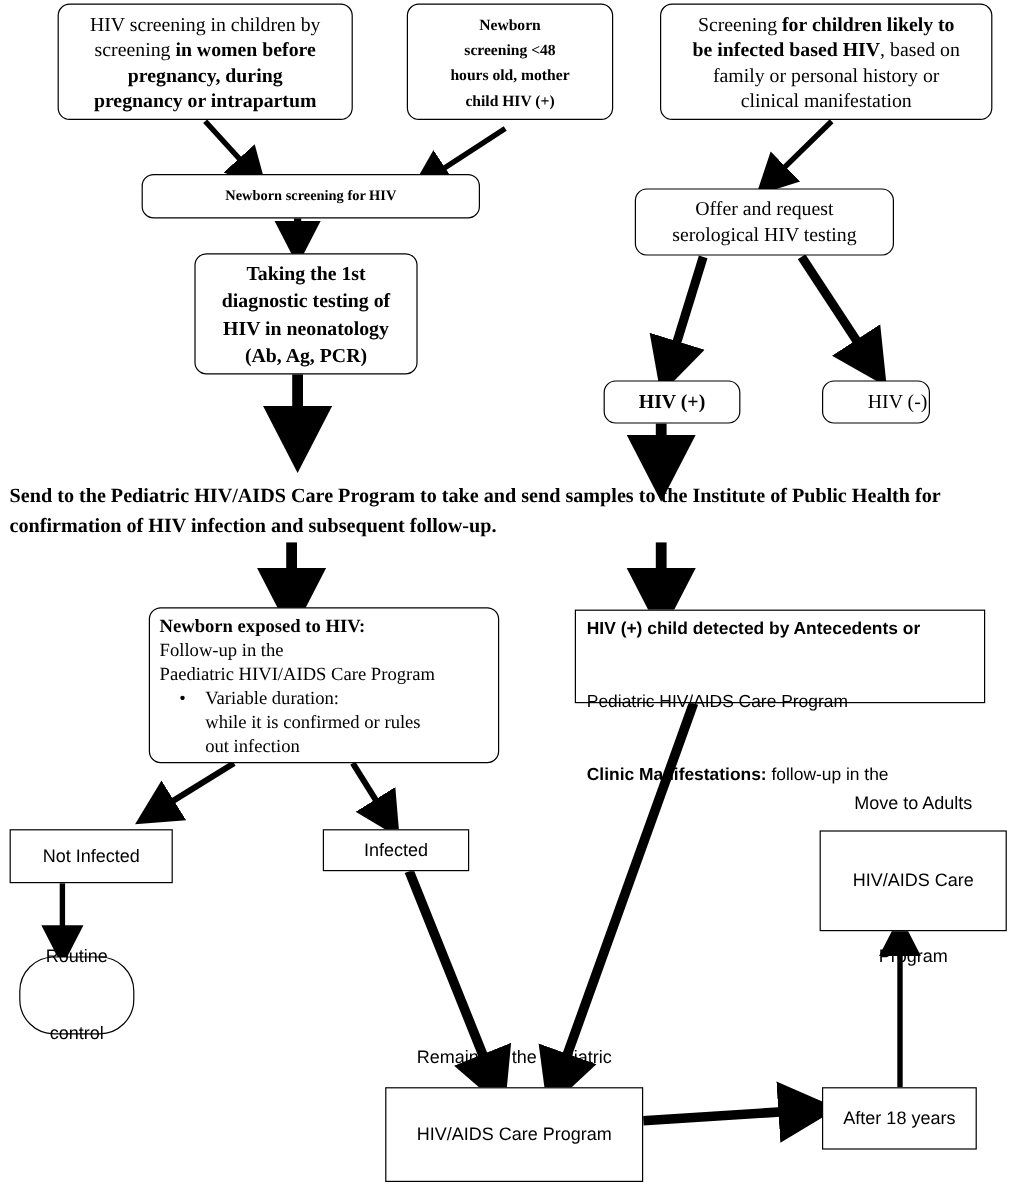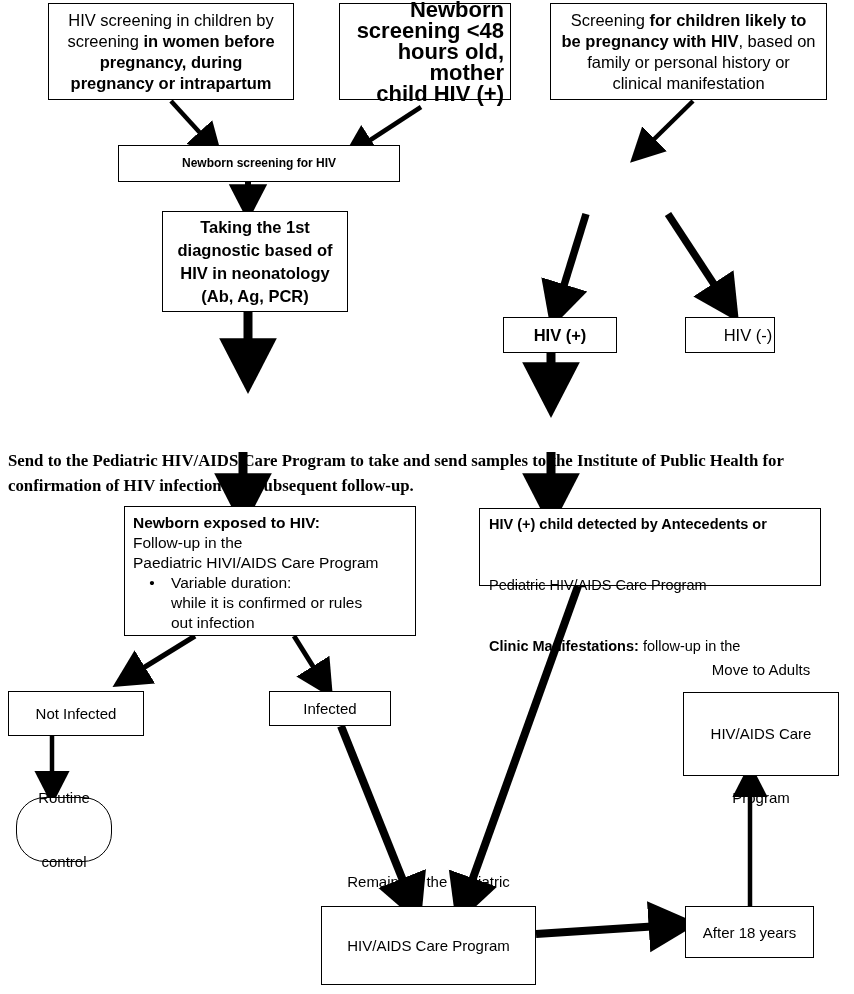--- a/index.html
+++ b/index.html
@@ -16,21 +16,21 @@
     background:#fff;
     display:flex;
     flex-direction:column;
     justify-content:center;
     z-index:5;
   }
   .node .line{display:block;}
   .c{text-align:center;}
   .l{text-align:left;}
   .b{font-weight:bold;}
-  .serif{font-family:Liberation Sans, sans-serif;}
+  .serif{font-family:Liberation Serif, serif;border-radius:10px;}
   .sans{font-family:"Liberation Sans", sans-serif;gap:40px;}
   .para{
     position:absolute;
     font-family:"Liberation Serif", serif;
     font-weight:bold;
     z-index:5;
   }
   svg#arrows{position:absolute;left:0;top:0;width:854px;height:994px;z-index:1;}
   .inner-field{
     position:absolute;
@@ -91,56 +91,60 @@
     <line x1="750" y1="906" x2="750" y2="778" stroke="#000" stroke-width="4.5" marker-end="url(#ah-thin)"></line>
   </svg>
 
   <div class="node serif c" style="left:48px;top:3px;width:246px;height:97px;padding:4px 8px;font-size:16.5px;line-height:21px;">
     <span class="line">HIV screening in children by</span>
     <span class="line">screening <b>in women before</b></span>
     <span class="line b">pregnancy, during</span>
     <span class="line b">pregnancy or intrapartum</span>
   </div>
 
-  <div class="node serif c b" style="left:339px;top:3px;width:172px;height:97px;padding:4px 6px;font-size:22px;line-height:21px;text-align:right;">
+  <div class="node serif c b" style="left:339px;top:3px;width:172px;height:97px;padding:4px 6px;font-size:13px;line-height:21px;">
     <span class="line">Newborn</span>
     <span class="line">screening &lt;48</span>
     <span class="line">hours old, mother</span>
     <span class="line">child HIV (+)</span>
   </div>
 
   <div class="node serif c" style="left:550px;top:3px;width:277px;height:97px;padding:16px 8px;font-size:16.5px;line-height:21px;">
     <span class="line">Screening <b>for children likely to</b></span>
-    <span class="line"><b>be pregnancy with HIV</b>, based on</span>
+    <span class="line"><b>be infected based HIV</b>, based on</span>
     <span class="line">family or personal history or</span>
     <span class="line">clinical manifestation</span>
   </div>
 
   <div class="node serif c b" style="left:118px;top:145px;width:282px;height:37px;font-size:12px;line-height:21px;">
     <span class="line">Newborn screening for HIV</span>
   </div>
   <div class="inner-field" style="left:124px;top:152px;width:256px;height:22px;z-index:4;"></div>
 
   <div class="node serif c b" style="left:162px;top:211px;width:186px;height:101px;padding:3px 6px;font-size:16.5px;line-height:23px;">
     <span class="line">Taking the 1st</span>
-    <span class="line">diagnostic based of</span>
+    <span class="line">diagnostic testing of</span>
     <span class="line">HIV in neonatology</span>
     <span class="line">(Ab,  Ag, PCR)</span>
   </div>
 
+  <div class="node serif c" style="left:529px;top:157px;width:216px;height:56px;padding:2px 6px;font-size:16.5px;line-height:22px;">
+    <span class="line">Offer and request</span>
+    <span class="line">serological HIV testing</span>
+  </div>
 
   <div class="node serif c b" style="left:503px;top:317px;width:114px;height:36px;font-size:16.5px;">
     <span class="line">HIV (+)</span>
   </div>
 
   <div class="node serif c" style="left:685px;top:317px;width:90px;height:36px;font-size:16.5px;padding-left:36px;">
     <span class="line">HIV (-)</span>
   </div>
 
-  <div class="para l" style="left:8px;top:400px;width:800px;font-size:16.8px;line-height:25px;margin-top:48px;">
+  <div class="para l" style="left:8px;top:400px;width:800px;font-size:16.8px;line-height:25px;">
     <span class="line">Send to the Pediatric HIV/AIDS Care Program to take and send samples to the Institute of Public</span>
     <span class="line">Health for confirmation of HIV infection and subsequent follow-up.</span>
   </div>
 
   <div class="node serif l" style="left:124px;top:506px;width:292px;height:130px;padding:6px 8px;font-size:15.5px;line-height:20px;justify-content:flex-start;">
     <span class="line b">Newborn exposed to HIV:</span>
     <span class="line">Follow-up in the</span>
     <span class="line">Paediatric HIVI/AIDS Care Program</span>
     <div class="bullet-row">
       <span class="bullet-dot">•</span>

